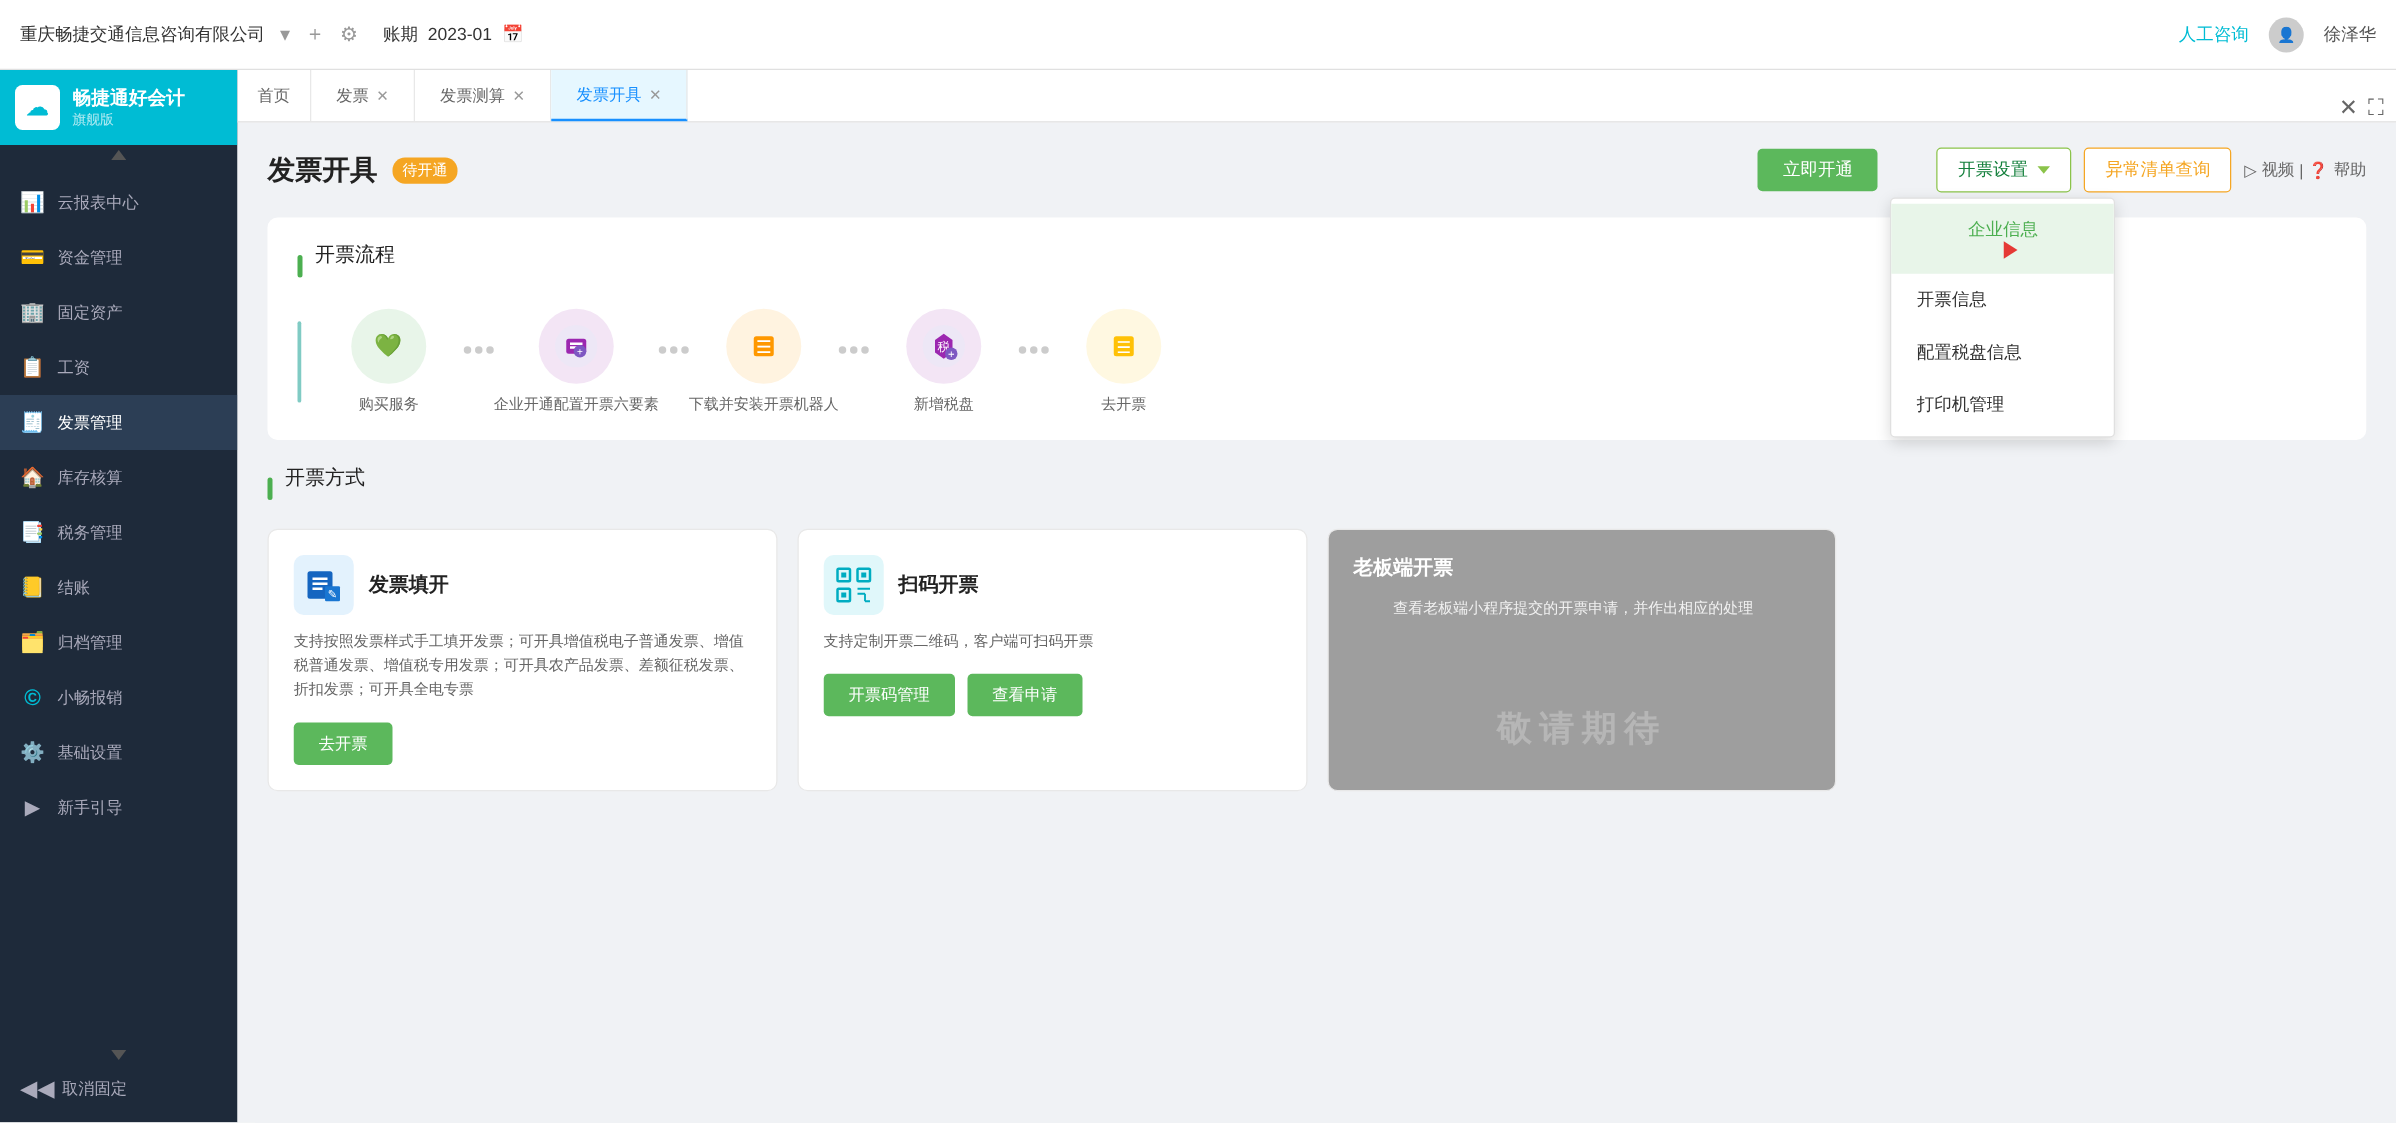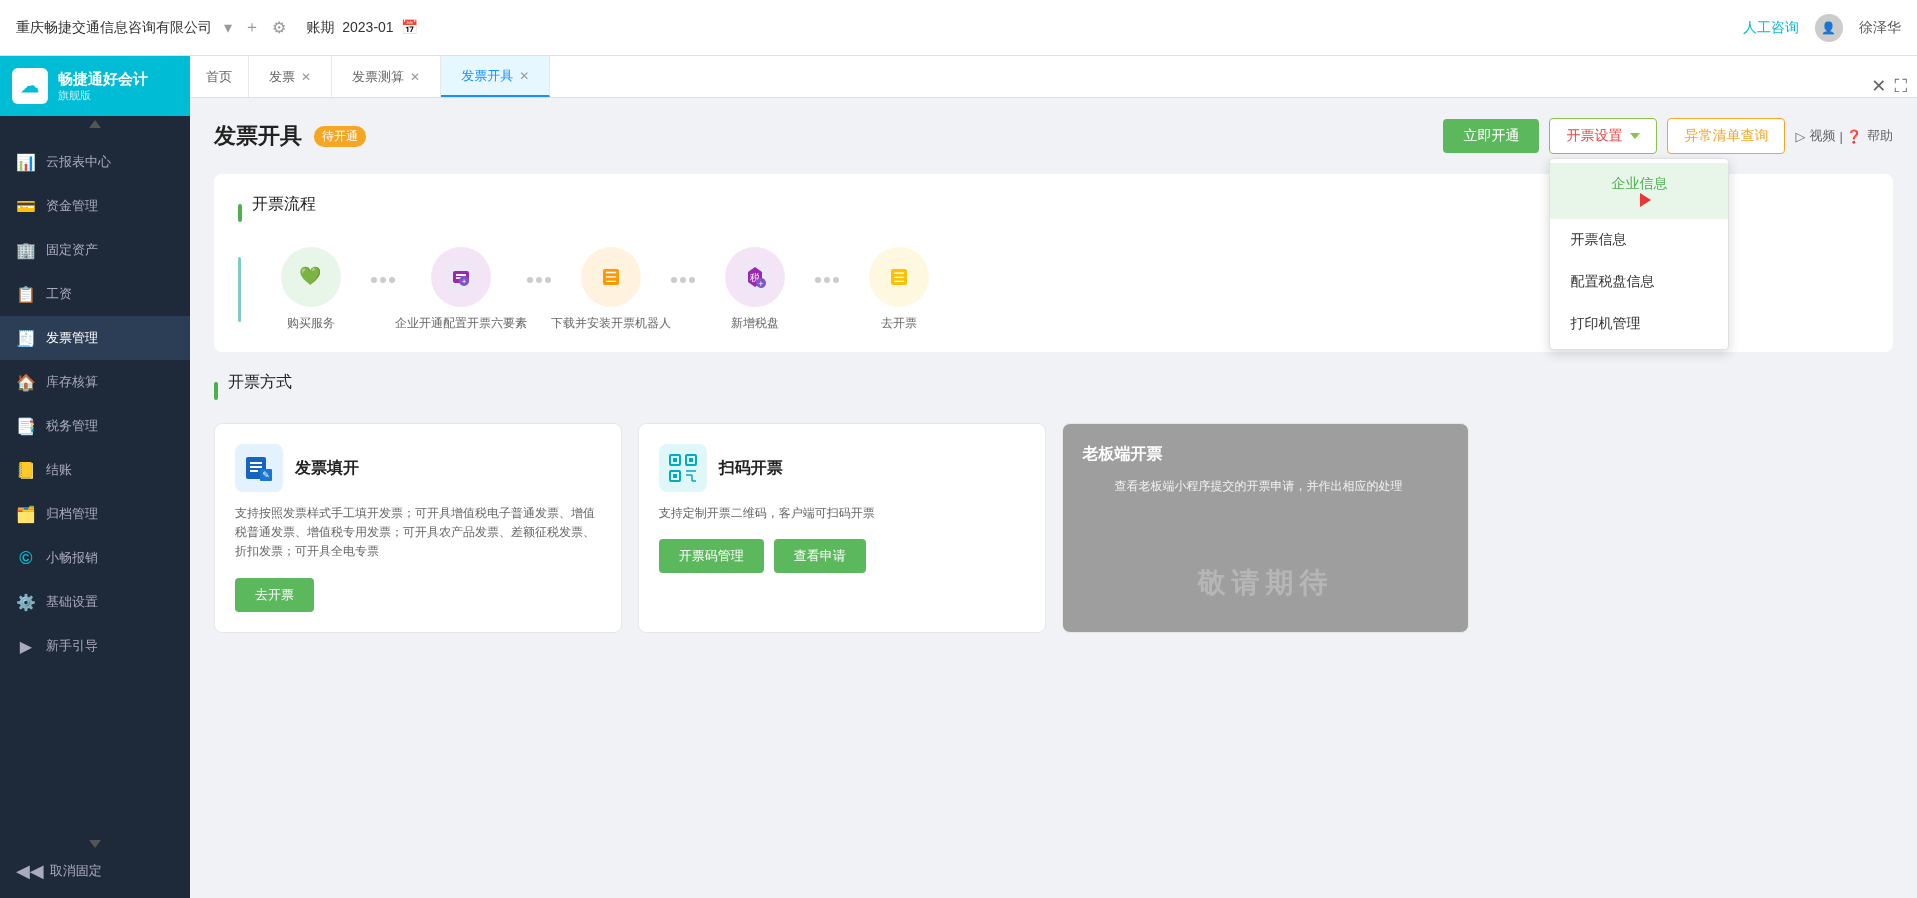--- a/index.html
+++ b/index.html
@@ -43,21 +43,21 @@
     
     .page-content { flex: 1; overflow-y: auto; padding: 20px 24px; position: relative; }
 
     
     .page-header { display: flex; align-items: center; justify-content: space-between; margin-bottom: 20px; }
     .page-title-area { display: flex; align-items: center; gap: 12px; }
     .page-title { font-size: 22px; font-weight: bold; color: #222; }
     .badge-pending { background: #f5a623; color: #fff; font-size: 12px; padding: 2px 8px; border-radius: 10px; }
     .header-actions { display: flex; align-items: center; gap: 10px; position: relative; }
     .btn-primary { background: #5cb85c; color: #fff; border: none; padding: 8px 20px; border-radius: 4px; cursor: pointer; font-size: 14px; }
-    .btn-outline { background: #fff; color: #ef4444; border: 1px solid #8bc34a; padding: 8px 16px; border-radius: 4px; cursor: pointer; font-size: 14px; display: flex; align-items: center; gap: 4px; }
+    .btn-outline { background: #fff; color: #15803d; border: 1px solid #8bc34a; padding: 8px 16px; border-radius: 4px; cursor: pointer; font-size: 14px; display: flex; align-items: center; gap: 4px; margin-left: 37px; }
     .btn-abnormal { background: #fff; color: #f5a623; border: 1px solid #f5a623; padding: 8px 16px; border-radius: 4px; cursor: pointer; font-size: 14px; }
     .btn-video { background: none; border: none; cursor: pointer; color: #666; font-size: 13px; display: flex; align-items: center; gap: 4px; }
 
     
     .dropdown-menu { position: absolute; top: 100%; right: 100px; background: #fff; border: 1px solid #e0e0e0; border-radius: 4px; box-shadow: 0 4px 12px rgba(0,0,0,0.15); z-index: 100; min-width: 160px; padding: 4px 0; }
     .dropdown-item { padding: 12px 20px; cursor: pointer; color: #333; font-size: 14px; white-space: nowrap; }
     .dropdown-item.active { background: #e8f5e9; color: #4caf50; flex-direction: column; }
     .dropdown-arrow { display: inline-block; width: 0; height: 0; border-left: 5px solid transparent; border-right: 5px solid transparent; border-top: 6px solid #8bc34a; vertical-align: middle; margin-left: 4px; }
 
     

